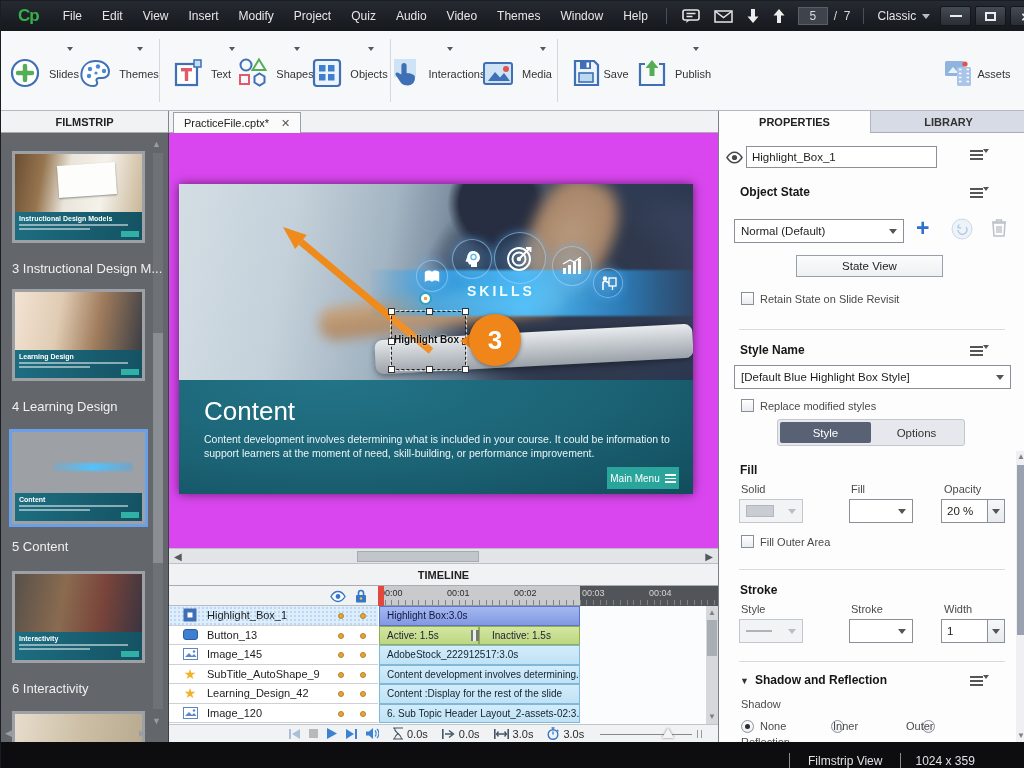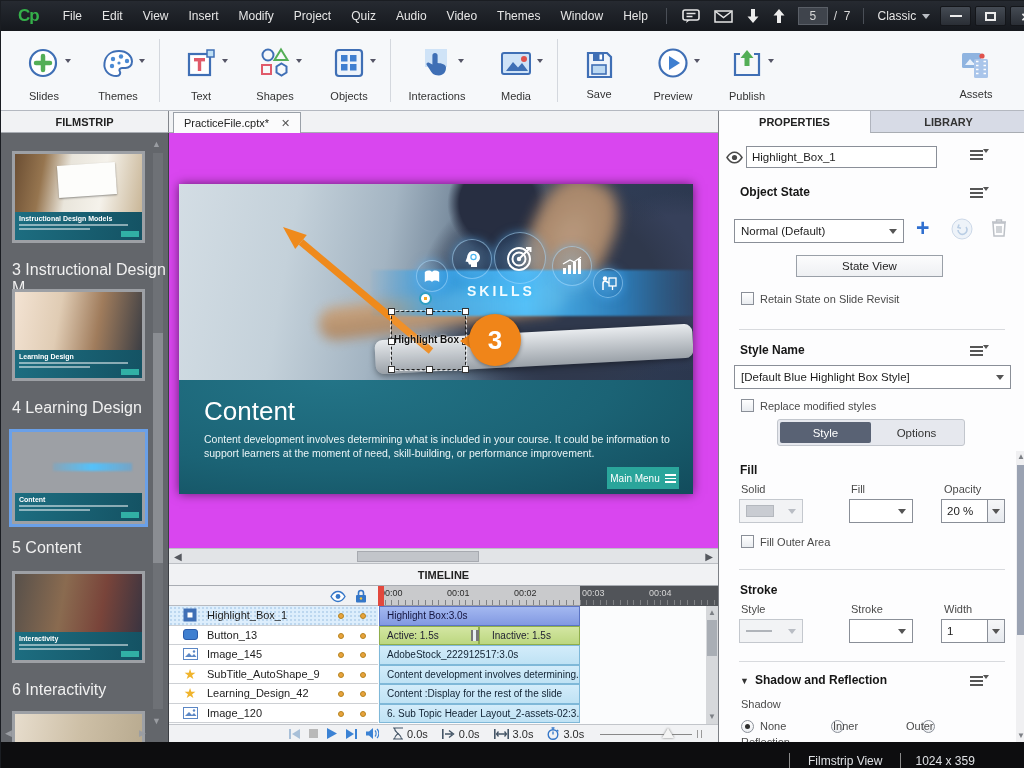--- a/index.html
+++ b/index.html
@@ -17,38 +17,38 @@
 #pagetotal{color:#d8d8d8;margin-right:4px}
 #workspace{display:flex;align-items:center;margin:0 6px}
 .caret{width:0;height:0;border-left:4px solid transparent;border-right:4px solid transparent;border-top:5px solid #b9bdc3;margin-left:6px}
 .winbtn{width:31px;height:20px;background:linear-gradient(#454b54,#2a2e35);border:1px solid #14161a;border-radius:2px;margin-left:4px;display:flex;align-items:center;justify-content:center;color:#f0f0f0}
 .winbtn:last-child{margin-right:8px}
 .min-g{width:12px;height:2px;background:#ececec}
 .max-g{width:11px;height:9px;border:2px solid #ececec}
 .close-g{font-size:15px;font-weight:bold;line-height:1}
 
 #toolbar{position:absolute;left:0;top:30px;width:1024px;height:80px;background:#f6f8fa;border-bottom:1px solid #b4b8c0;display:flex;align-items:stretch}
-.tool{width:74px;display:flex;flex-direction:column;align-items:center;justify-content:center;padding-top:4px;cursor:default}
+.tool{width:74px;display:flex;flex-direction:row;align-items:center;justify-content:center;padding-top:4px;cursor:default}
 .tool .ic{height:40px;display:flex;align-items:center;justify-content:center}
 .tool .lbl{font-size:11px;color:#333;margin-top:3px}
 .tool .dd{width:0;height:0;border-left:3.5px solid transparent;border-right:3.5px solid transparent;border-top:4px solid #556;position:relative;left:24px;top:-24px}
 .tool-sep{width:1px;background:#d4d8de;margin:8px 4px}
 #tool-assets{margin-left:auto;margin-right:12px}
 
 #fs-head{position:absolute;left:0;top:110px;width:168px;height:22px;background:#f1f2f4;border-bottom:1px solid #a9adb3;border-right:1px solid #83868c;text-align:center;font-size:11px;font-weight:bold;color:#222;line-height:22px}
 #fs-body{position:absolute;left:0;top:132px;width:168px;height:609px;background:#63666b;border-right:1px solid #3b3e43;overflow:hidden}
 .thumb{position:absolute;left:11px;width:133px;background:#9da0a5;padding:3px;cursor:pointer}
 .thumb.sel{outline:3px solid #6aa0e8}
 .shot{height:58px;position:relative;overflow:hidden}
 .cap{height:28px;background:linear-gradient(100deg,#1d6e81,#145263);position:relative;padding:3px 4px}
 .cap .ct{font-size:7px;font-weight:bold;color:#fff;white-space:nowrap}
 .cap .l1,.cap .l2{height:2px;background:rgba(255,255,255,.5);margin-top:2px}
 .cap .l1{width:92%}.cap .l2{width:60%}
 .cap .chip{position:absolute;right:3px;bottom:3px;width:18px;height:6px;background:#31b0a5}
-.th-label{position:absolute;left:11px;color:#f0f0f0;font-size:16px}
+.th-label{position:absolute;left:11px;color:#f0f0f0;font-size:13px}
 .fs-arrow{position:absolute;color:#9a9da2;font-size:9px;line-height:1}
 #fs-vtrack{position:absolute;left:152px;top:20px;width:10px;height:556px;background:#6e7176}
 #fs-vthumb{position:absolute;left:152px;top:200px;width:10px;height:230px;background:#8a8d92}
 
 .shot.s3{background:linear-gradient(100deg,#6b4e33 0%,#96754f 22%,#e9e5db 42%,#f5f2eb 68%,#c9b697 100%)}
 .shot.s3::after{content:"";position:absolute;left:34%;top:18%;width:46%;height:56%;background:#fdfdfb;box-shadow:0 1px 2px rgba(0,0,0,.4);transform:rotate(-4deg)}
 .shot.s4{background:linear-gradient(100deg,#f3e3d3,#e0ccb4 35%,#a07c5c 65%,#3c3e44 100%)}
 .shot.s5{background:linear-gradient(100deg,#cdd9e2,#9fb4c4 32%,#45546e 58%,#1d2638 78%,#36466 100%)}
 .shot.s5::after{content:"";position:absolute;left:30%;top:48%;width:62%;height:14%;background:linear-gradient(90deg,rgba(60,180,250,.2),rgba(80,195,255,.95),rgba(60,170,245,.4));filter:blur(1px)}
 .shot.s6{background:linear-gradient(100deg,#57504a,#8a6b50 38%,#79443a 68%,#3a3440 100%)}
@@ -306,30 +306,20 @@
     <div class="tool">
       <span class="ic">
           <svg width="34" height="34" viewBox="0 0 34 34">
             <path d="M6 5h19l4 4v20H6z" fill="#eef4fb" stroke="#3f6fb5" stroke-width="2.2"></path>
             <rect x="11" y="5" width="11" height="8" fill="#3f6fb5"></rect>
             <rect x="17.5" y="6.5" width="2.6" height="5" fill="#fff"></rect>
             <rect x="10" y="17" width="14" height="9" fill="#bcd9f2" stroke="#3f6fb5" stroke-width="1.6"></rect>
           </svg>
         </span>
       <span class="lbl">Save</span>
-    </div>
-    <div class="tool">
-      <span class="ic">
-          <svg width="34" height="34" viewBox="0 0 34 34">
-            <circle cx="17" cy="17" r="13.5" fill="#fff" stroke="#3f6fb5" stroke-width="2.2"></circle>
-            <path d="M13 10l11 7-11 7z" fill="#3f7fd0"></path>
-          </svg>
-        </span>
-      <span class="dd"></span>
-      <span class="lbl">Preview</span>
     </div>
     <div class="tool">
       <span class="ic">
           <svg width="34" height="34" viewBox="0 0 34 34">
             <path d="M10 8H5v21h24V8h-5" fill="none" stroke="#3f6fb5" stroke-width="2.2"></path>
             <path d="M17 4l6.5 8h-4v8h-5v-8h-4z" fill="#53ae56"></path>
           </svg>
         </span>
       <span class="dd"></span>
       <span class="lbl">Publish</span>

